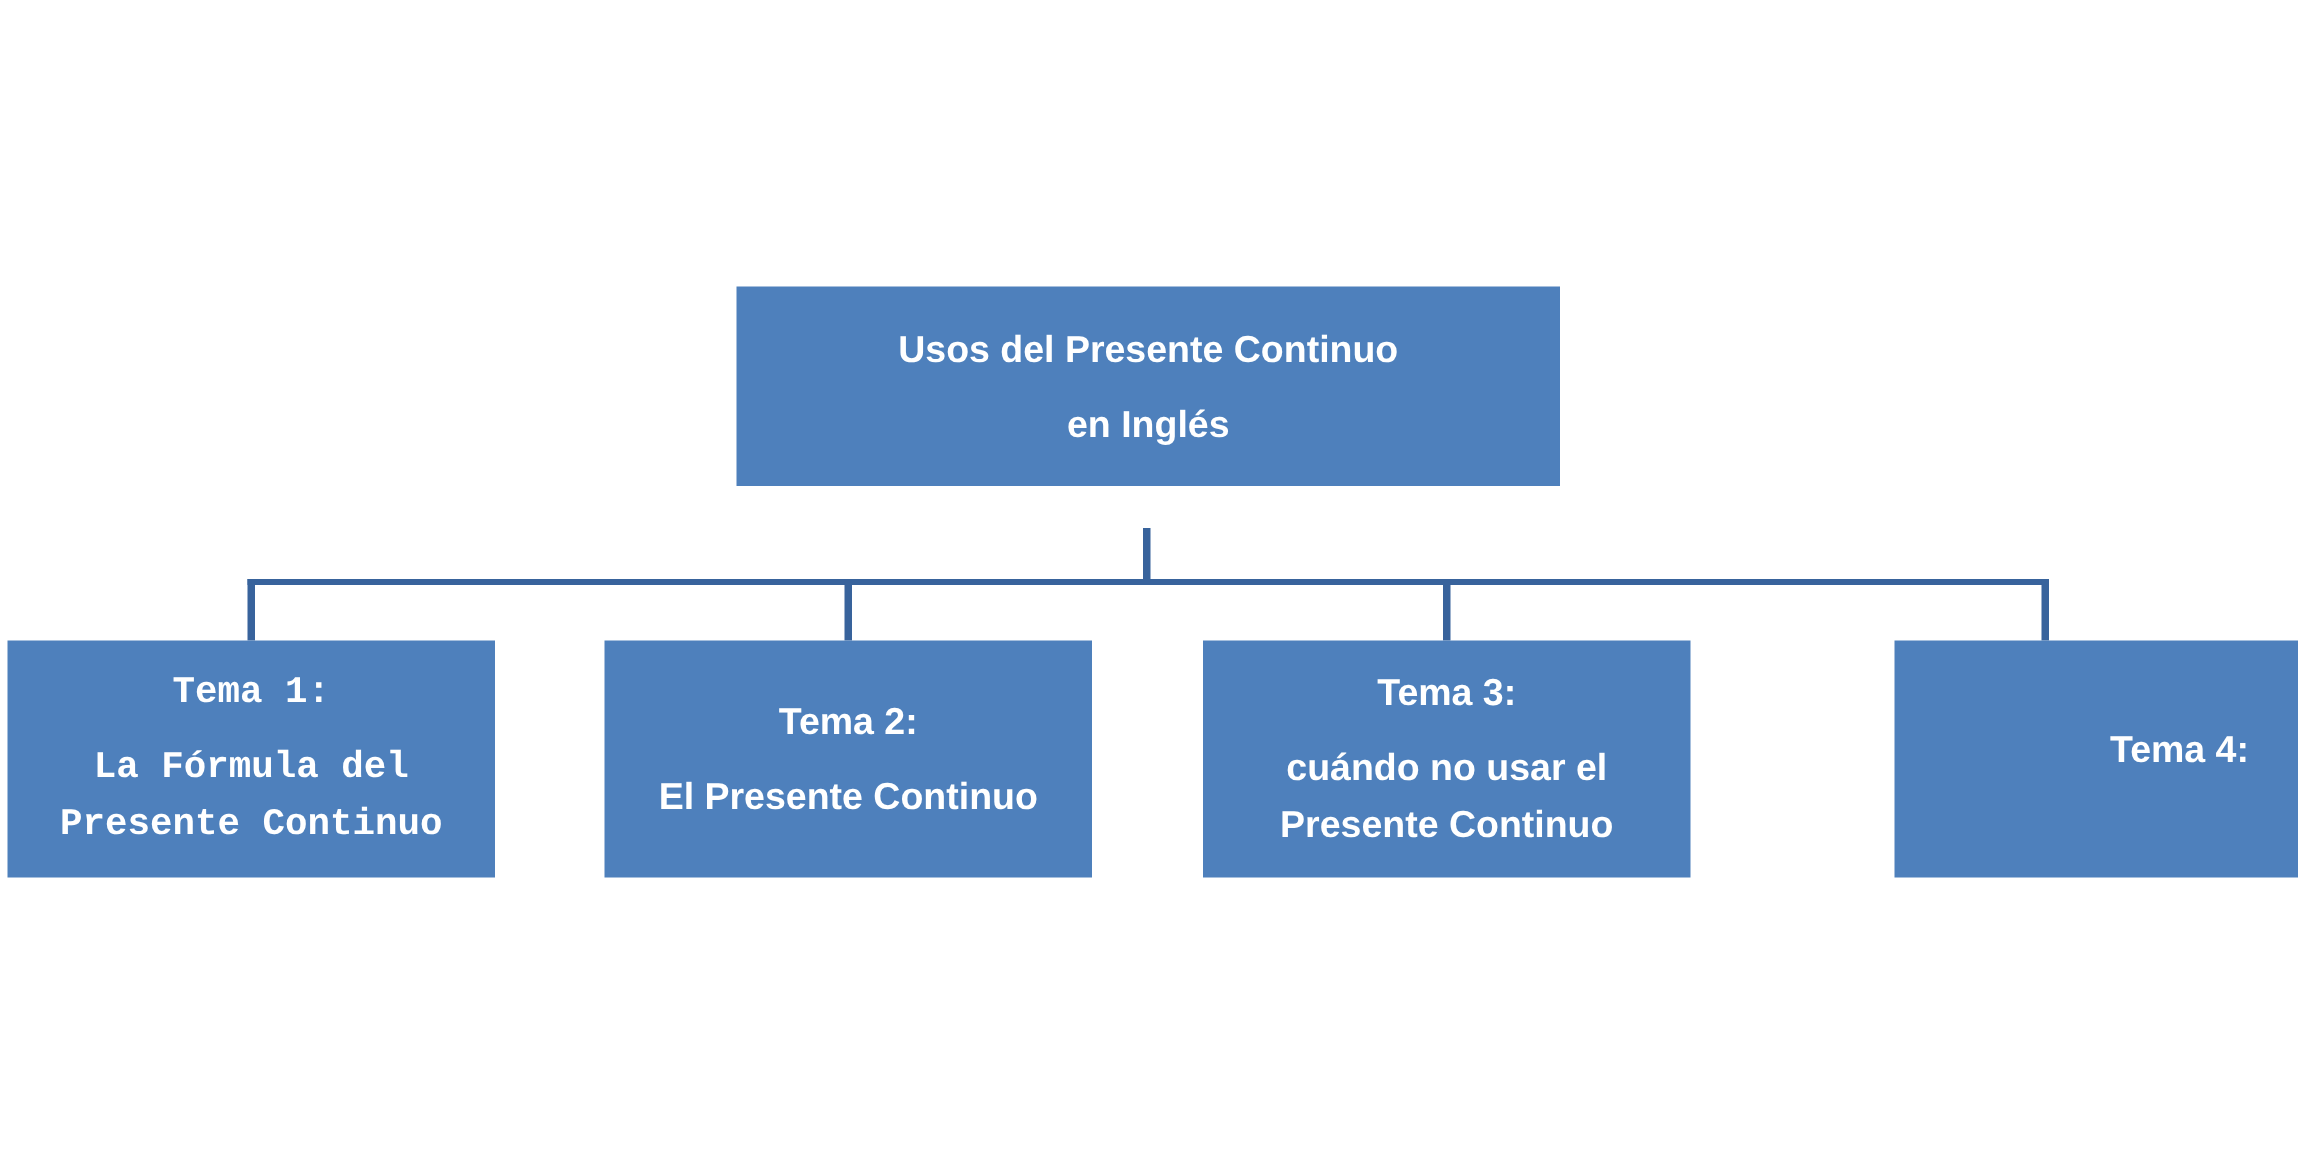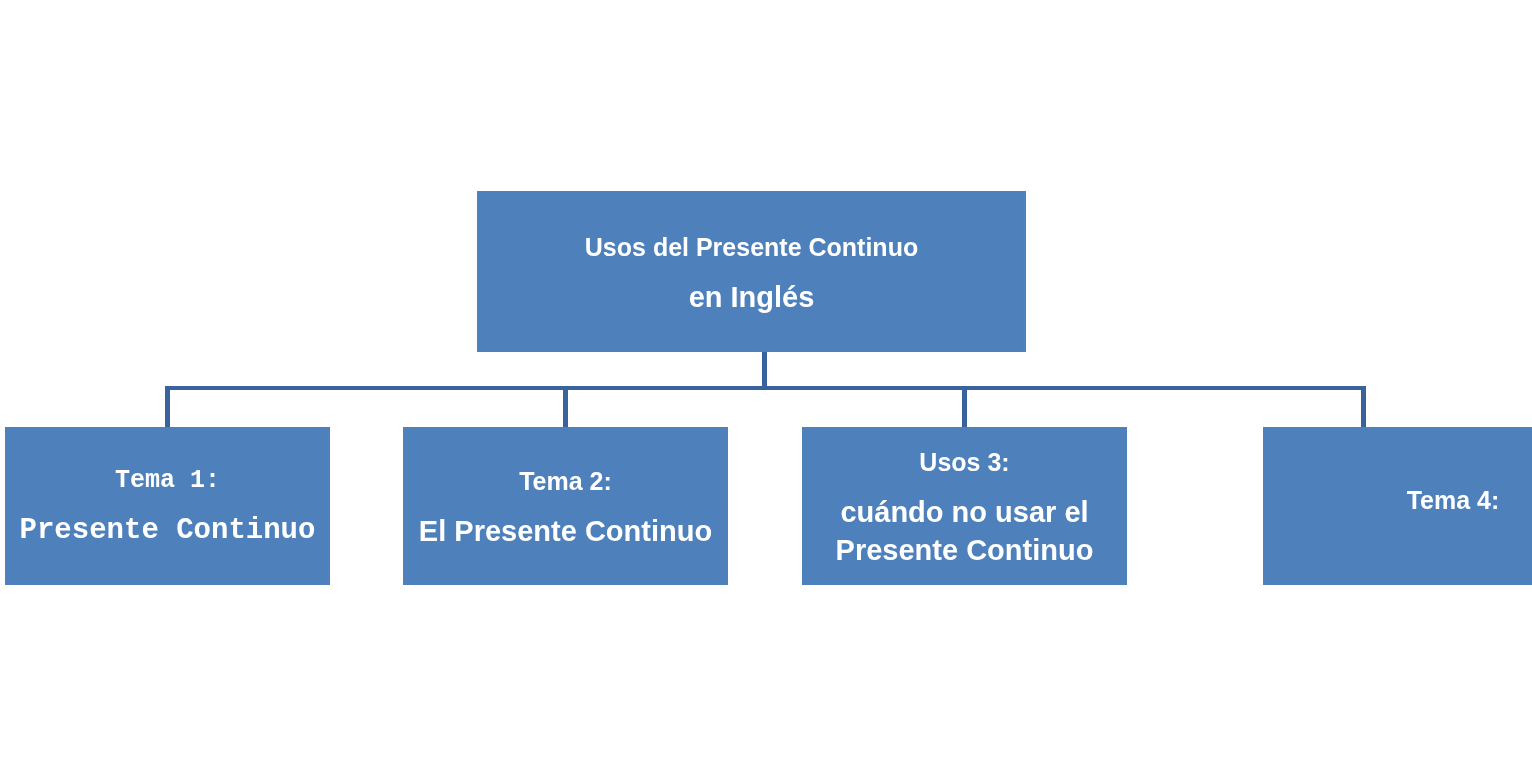--- a/index.html
+++ b/index.html
@@ -27,28 +27,28 @@
     align-items: center;
     box-sizing: border-box;
     padding: 0 6px;
   }
   .node .heading {
     font-size: 25px;
     line-height: 38px;
     margin-bottom: 12px;
   }
   .node .body {
-    font-size: 29px;
+    font-size: 25px;
     line-height: 38px;
   }
   .node-root {
-    left: 477px;
+    left: 491px;
     top: 191px;
     width: 549px;
-    height: 161px;
+    height: 133px;
   }
   .node-root .heading { margin-bottom: 12px; }
   .node-child {
     top: 427px;
     height: 158px;
     width: 325px;
   }
   .node-c1 { left: 5px; font-family: Liberation Mono, monospace; }
   .node-c2 { left: 403px; }
   .node-c3 { left: 802px; }
@@ -78,33 +78,34 @@
   <div class="connector conn-stub"></div>
   <div class="connector conn-horiz"></div>
   <div class="connector conn-drop conn-d1"></div>
   <div class="connector conn-drop conn-d2"></div>
   <div class="connector conn-drop conn-d3"></div>
   <div class="connector conn-drop conn-d4"></div>
 
   <div class="node node-child node-c1">
     <div class="heading">Tema 1:</div>
     <div class="body">
+      <div>La Fórmula del</div>
       <div>Presente Continuo</div>
     </div>
   </div>
 
   <div class="node node-child node-c2">
     <div class="heading">Tema 2:</div>
     <div class="body">
       <div>El Presente Continuo</div>
     </div>
   </div>
 
   <div class="node node-child node-c3">
-    <div class="heading">Usos 3:</div>
+    <div class="heading">Tema 3:</div>
     <div class="body">
       <div>cuándo no usar el</div>
       <div>Presente Continuo</div>
     </div>
   </div>
 
   <div class="node node-child node-c4">
     <div class="heading">Tema 4:</div>
     <div class="body">
     </div>

